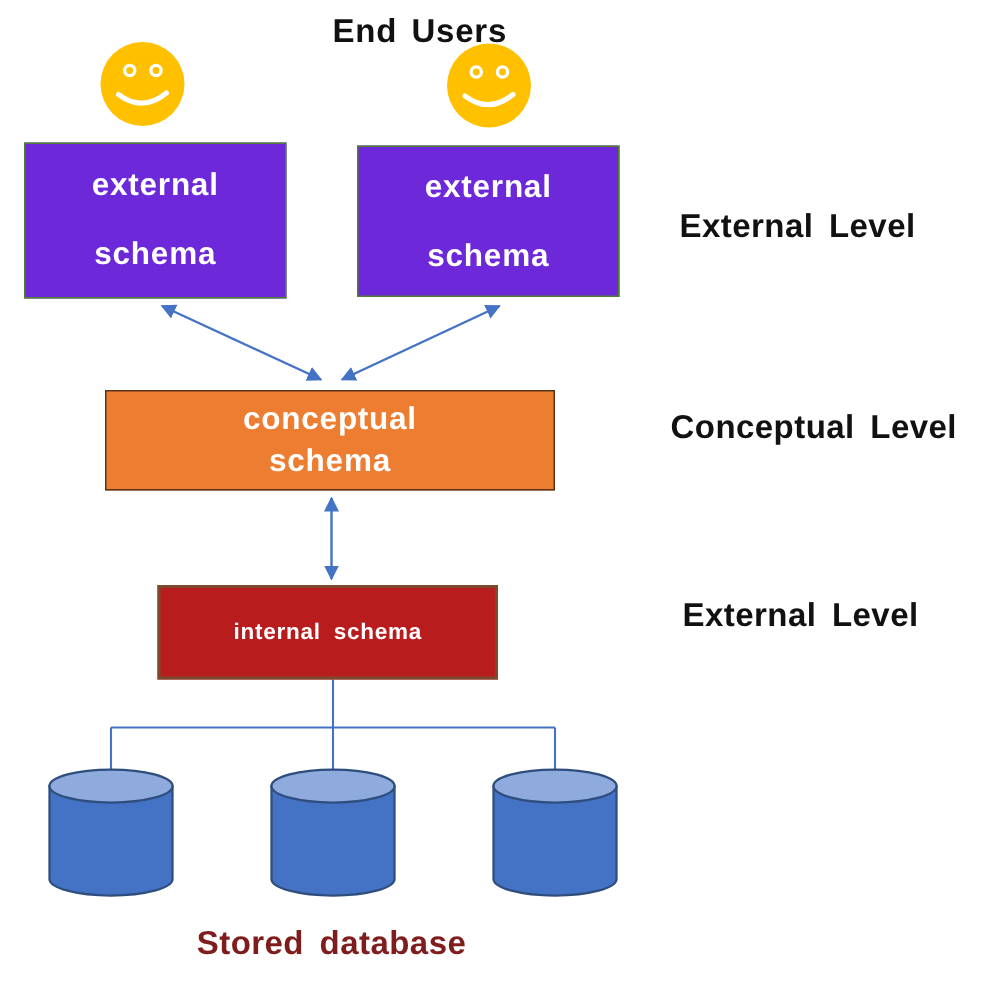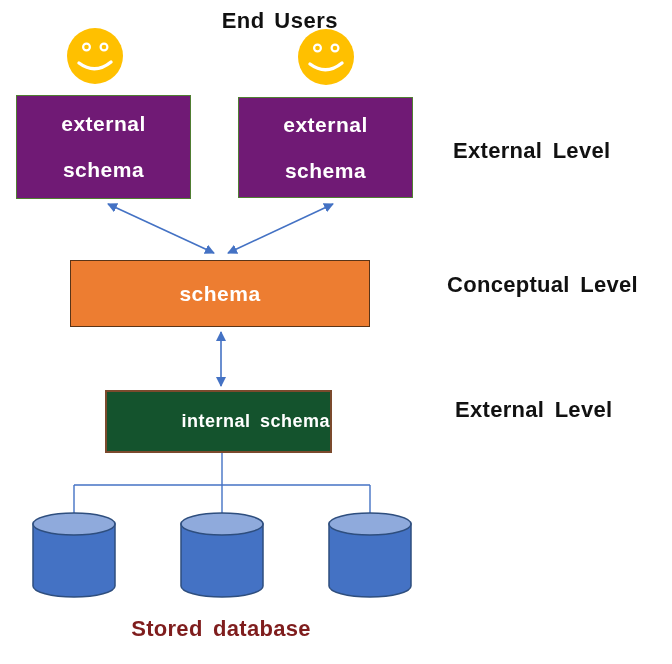--- a/index.html
+++ b/index.html
@@ -10,23 +10,23 @@
   .svg-layer{position:absolute;left:0;top:0;pointer-events:none;}
   .title{
     position:absolute;left:113px;top:8px;width:225px;text-align:right;
     font-size:22px;color:#111;letter-spacing:.5px;word-spacing:3px;white-space:nowrap;
   }
   .box{
     position:absolute;display:flex;flex-direction:column;align-items:center;
     justify-content:center;color:#fff;text-align:center;box-sizing:border-box;
     letter-spacing:.5px;
   }
-  .box.green{background:#701a75;border:1.5px solid #507E32;font-size:21px;gap:22px;}
+  .box.green{background:#6d28d9;border:1.5px solid #507E32;font-size:21px;gap:22px;}
   .box.orange{background:#ED7D31;border:1.5px solid #5A3417;font-size:21px;gap:4px;}
-  .box.gray{background:#14532d;border:2px solid #7B4A2D;font-size:18px;word-spacing:4px;align-items:flex-end;}
+  .box.gray{background:#b91c1c;border:2px solid #7B4A2D;font-size:15px;word-spacing:4px;}
   #ext-box-1{left:16px;top:95px;width:175px;height:104px;}
   #ext-box-2{left:238px;top:97px;width:175px;height:101px;}
   #conceptual-box{left:70px;top:260px;width:300px;height:67px;}
   #internal-box{left:105px;top:390px;width:227px;height:63px;}
   .side-label{
     position:absolute;color:#111;font-size:22px;white-space:nowrap;
     letter-spacing:.3px;word-spacing:4px;
   }
   #label-external{left:453px;top:138px;}
   #label-conceptual{left:447px;top:272px;}
@@ -91,20 +91,21 @@
     <span>external</span>
     <span>schema</span>
   </div>
 
   <div class="box green" id="ext-box-2">
     <span>external</span>
     <span>schema</span>
   </div>
 
   <div class="box orange" id="conceptual-box">
+    <span>conceptual</span>
     <span>schema</span>
   </div>
 
   <div class="box gray" id="internal-box">
     <span>internal schema</span>
   </div>
 
   <div class="side-label" id="label-external">External Level</div>
   <div class="side-label" id="label-conceptual">Conceptual Level</div>
   <div class="side-label" id="label-internal">External Level</div>

